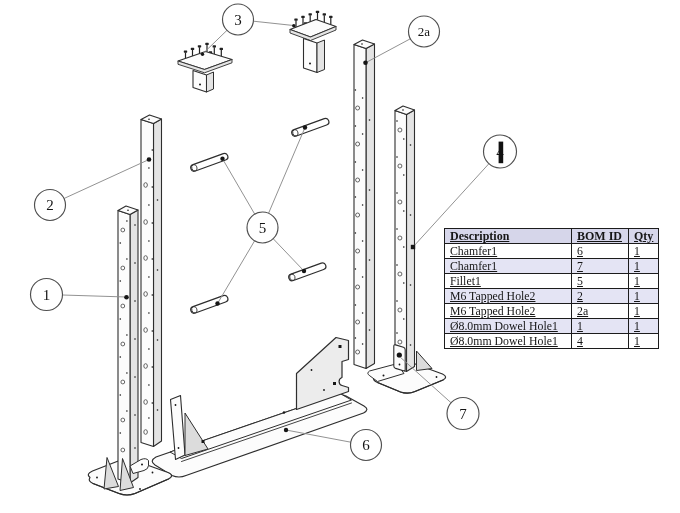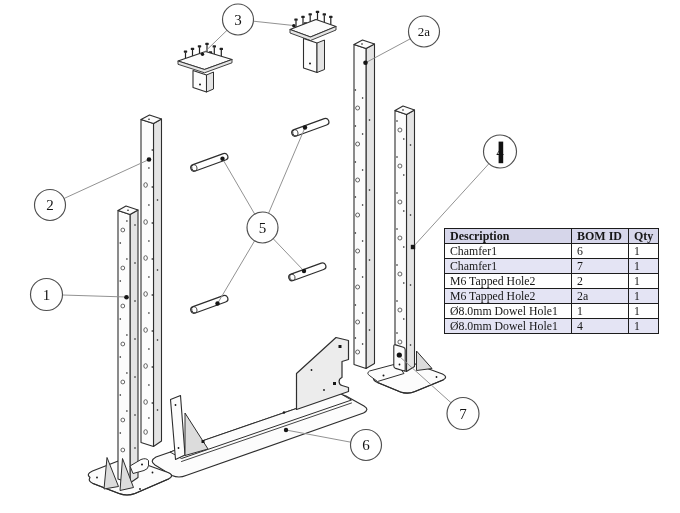--- a/index.html
+++ b/index.html
@@ -24,21 +24,21 @@
   .bcir{fill:#fff;stroke:#4f4f4f;stroke-width:1.15;}
   .btxt{font:15px "Liberation Serif",serif;fill:#141414;text-anchor:middle;}
   .btxt-sm{font:13px "Liberation Serif",serif;fill:#141414;text-anchor:middle;}
   .boltln{stroke:#222;stroke-width:1.2;}
   .sw12{stroke-width:1.2}.sw11{stroke-width:1.1}.sw10{stroke-width:1}.sw09{stroke-width:.9}
 
   
   table.bom{position:absolute;left:444px;top:228px;border-collapse:collapse;
     table-layout:fixed;font:11.8px "Liberation Serif",serif;color:#161616;background:#fff;}
   table.bom th,table.bom td{border:1px solid var(--table_border);padding:.5px 5px;
-    height:12px;line-height:13px;text-align:left;overflow:hidden;white-space:nowrap;}
+    height:12px;line-height:13px;text-align:left;overflow:hidden;white-space:nowrap;text-decoration:underline;}
   table.bom thead th{background:var(--table_header_bg);font-weight:bold;font-size:12px;}
   table.bom tbody tr:nth-child(even) td{background:var(--table_alt_row_bg);}
 </style>
 </head>
 <body>
 
 <div class="stage">
 <svg width="680" height="513" viewBox="0 0 680 513">
   <defs>
     <g id="pin">
@@ -358,20 +358,25 @@
       <td>Chamfer1</td>
       <td>6</td>
       <td>1</td>
     </tr>
     <tr>
       <td>Chamfer1</td>
       <td>7</td>
       <td>1</td>
     </tr>
     <tr>
+      <td>Fillet1</td>
+      <td>5</td>
+      <td>1</td>
+    </tr>
+    <tr>
       <td>M6 Tapped Hole2</td>
       <td>2</td>
       <td>1</td>
     </tr>
     <tr>
       <td>M6 Tapped Hole2</td>
       <td>2a</td>
       <td>1</td>
     </tr>
     <tr>

